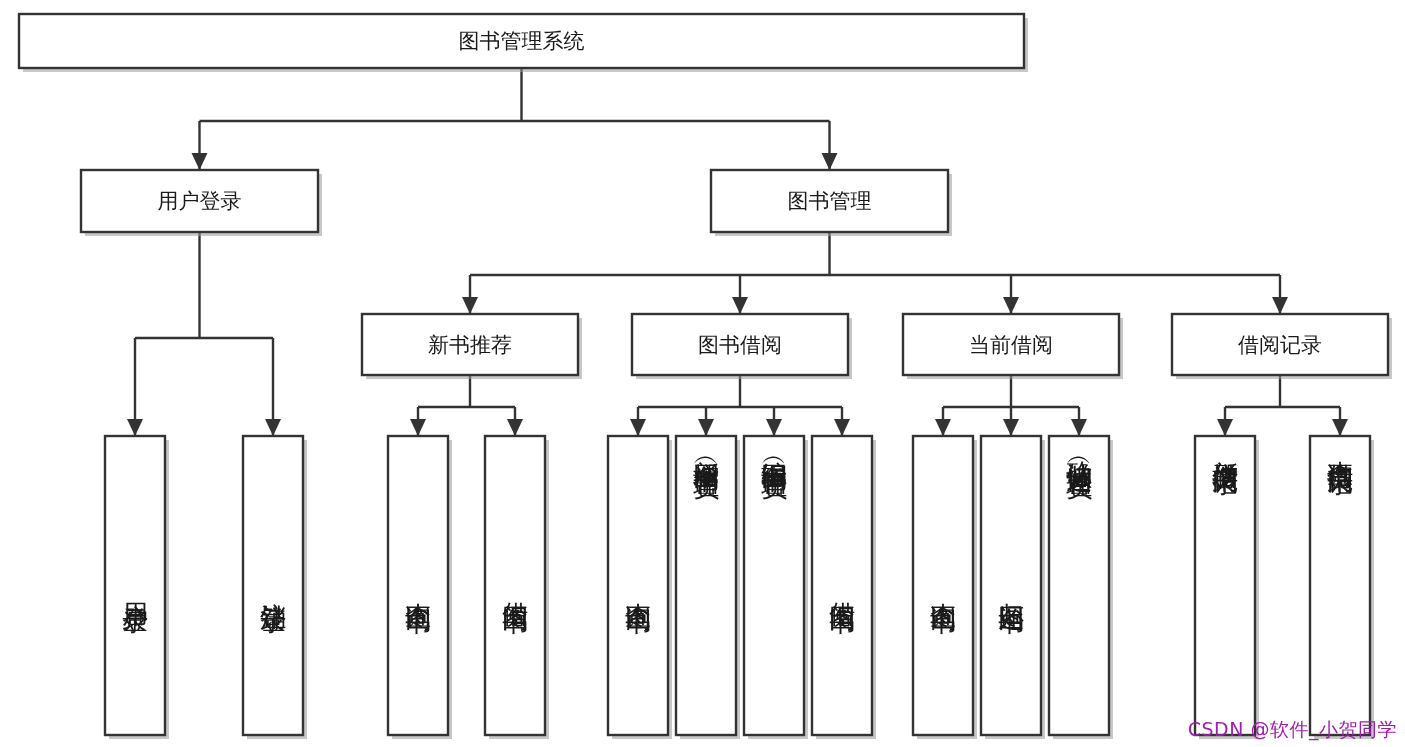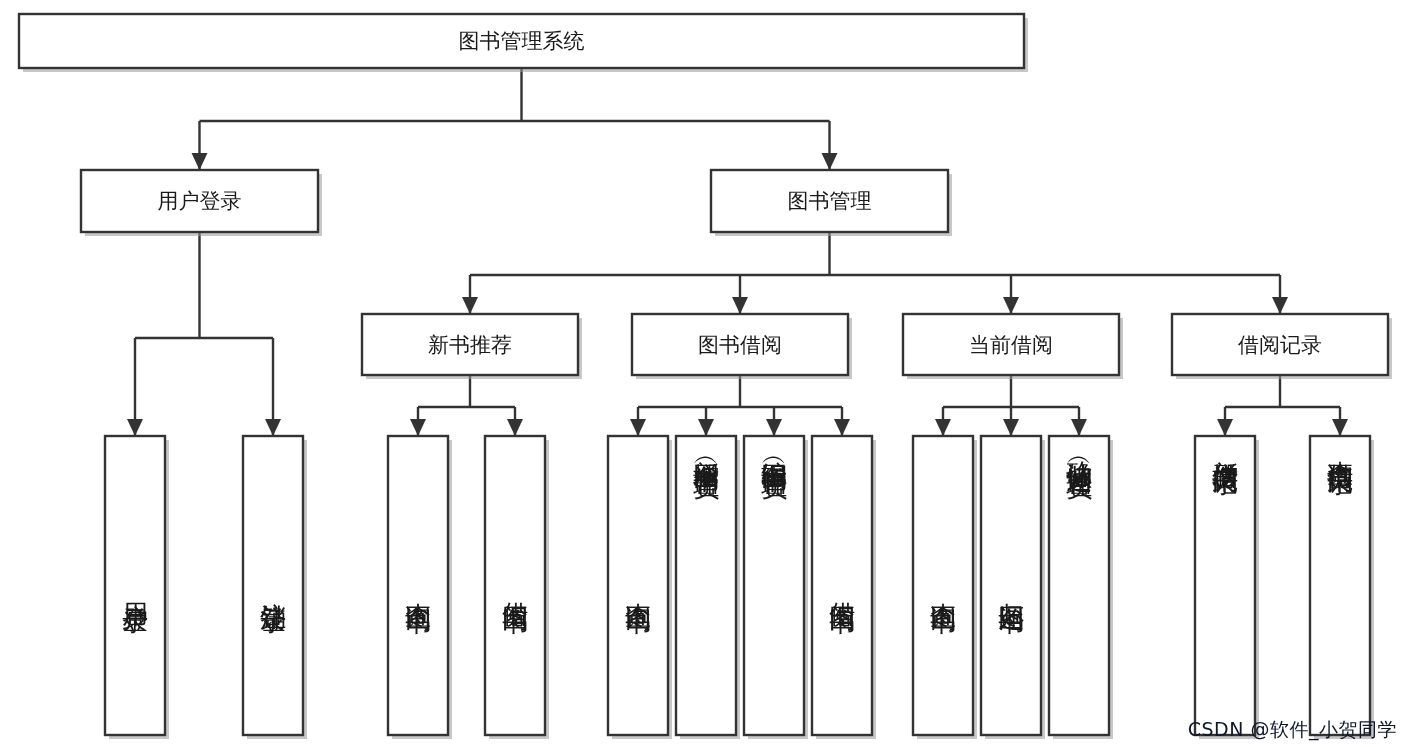--- a/index.html
+++ b/index.html
@@ -67,21 +67,21 @@
     letter-spacing: 2px;
     color: #1a1a1a;
     white-space: nowrap;
   }
   .watermark {
     position: absolute;
     right: 8px;
     bottom: 4px;
     font-family: "DejaVu Sans", "Liberation Sans", sans-serif;
     font-size: 19px;
-    color: #0f172a;
+    color: #a21caf;
     letter-spacing: 0.5px;
     white-space: nowrap;
   }
 </style>
 </head>
 <body>
 
 <div id="diagram-root">
   <svg class="flow" viewBox="0 0 1405 747">
     <g id="edges-layer">

